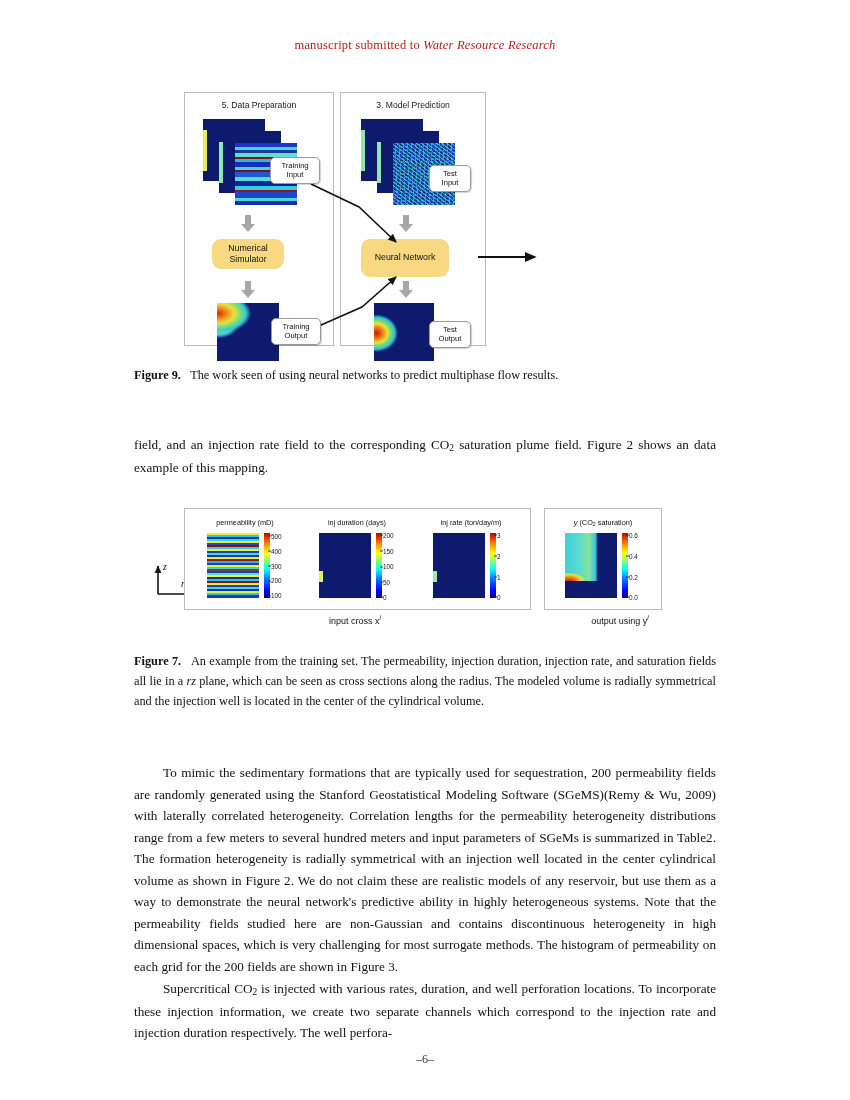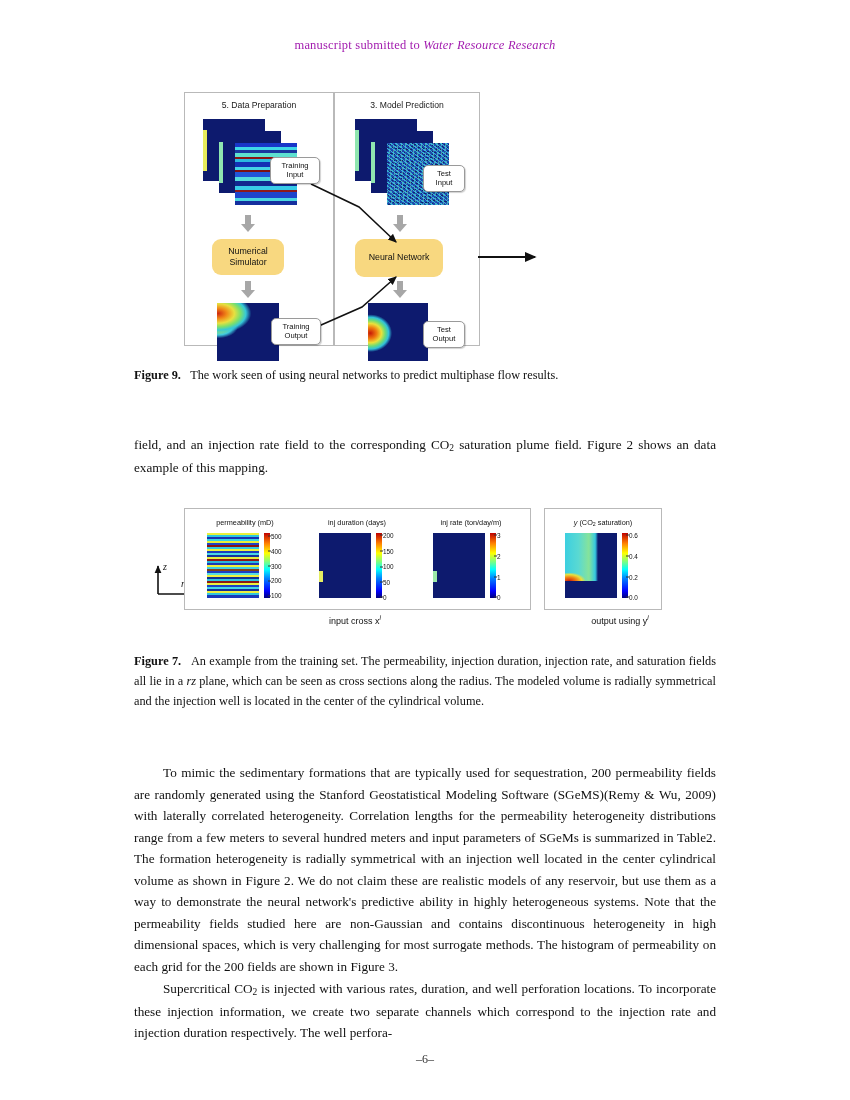--- a/index.html
+++ b/index.html
@@ -17,21 +17,21 @@
   }
 
   
   .running-head {
     position: absolute;
     top: 38px;
     left: 0;
     width: 850px;
     text-align: center;
     font-size: 12.5px;
-    color: #a21caf;
+    color: #b91c1c;
     letter-spacing: .2px;
   }
   .running-head .journal { font-style: italic; }
 
   
   .fig1-wrap {
     position: absolute;
     top: 92px;
     left: 184px;
     width: 452px;
@@ -39,21 +39,21 @@
     display: flex;
   }
   .panel {
     position: relative;
     border: 1px solid #b9b9b9;
     background: #fff;
     box-sizing: border-box;
   }
   .panel.p1 { width: 150px; }
   .panel.p2 { width: 144px; margin-left: 6px; }
-  .panel.p3 { width: 146px; margin-left: 0; padding-left: 44px; }
+  .panel.p3 { width: 146px; margin-left: 6px; padding-left: 44px; }
   .panel-title {
     position: absolute;
     top: 7px;
     left: 0; right: 0;
     text-align: center;
     font-family: "Liberation Sans", sans-serif;
     font-size: 8.6px;
     color: #1a1a1a;
   }
 
@@ -386,21 +386,21 @@
         <div class="edge-strip strip-green"></div>
       </div>
       <div class="card perm-tex" style="left:32px; top:24px; width:62px; height:62px;"></div>
     </div>
 
     <div class="down-arrow" style="left:56px; top:122px;">
       <div class="shaft"></div>
         <div class="head"></div>
     </div>
 
-    <div class="procbox" style="left:27px; top:146px; width:72px; height:36px;">Numerical
+    <div class="procbox" style="left:27px; top:146px; width:72px; height:30px;">Numerical
 Simulator</div>
 
     <div class="down-arrow" style="left:56px; top:188px;">
       <div class="shaft"></div>
         <div class="head"></div>
     </div>
 
     <div class="card plume-a" style="left:32px; top:210px; width:62px; height:58px;"></div>
 
     <div class="callout" style="left:85px; top:64px; width:38px;">Training

